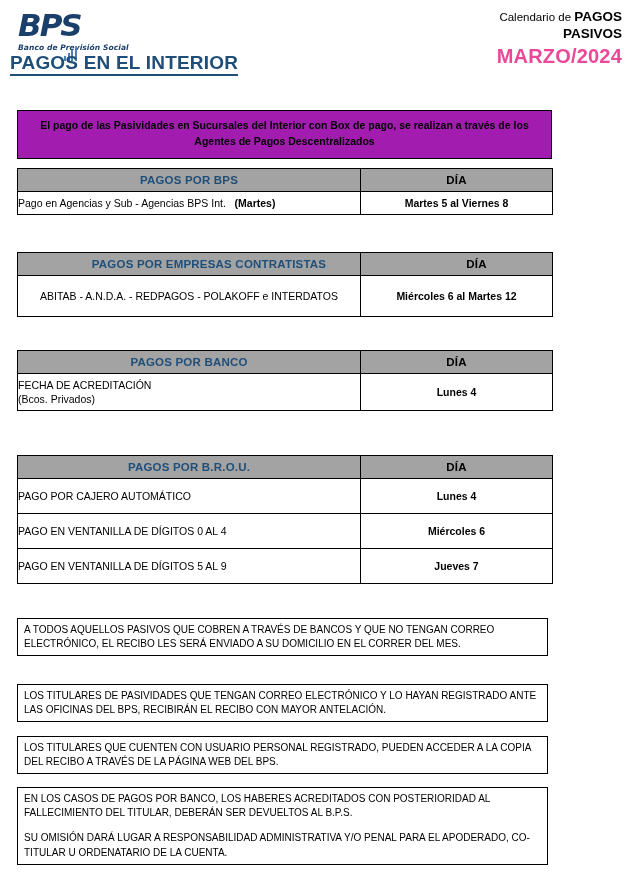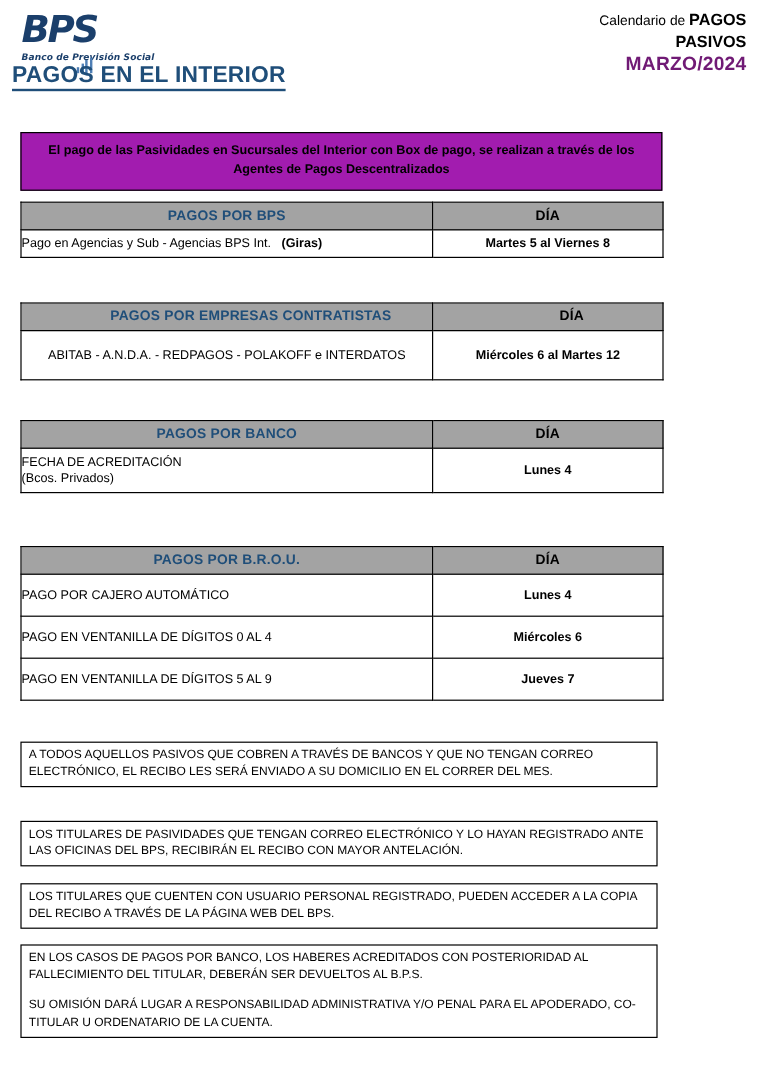--- a/index.html
+++ b/index.html
@@ -102,23 +102,23 @@
   .hr-line1 b {
     font-size: 13.5px;
     font-weight: bold;
   }
   .hr-line2 {
     font-size: 13.5px;
     font-weight: bold;
     color: #000;
   }
   .hr-line3 {
-    font-size: 16px;
-    font-weight: bold;
-    color: #701a75;
+    font-size: 20px;
+    font-weight: bold;
+    color: #ec4899;
     margin-top: 1px;
     letter-spacing: .2px;
   }
 
   
   .banner {
     position: absolute;
     left: 17px;
     top: 110px;
     width: 535px;
@@ -243,21 +243,21 @@
   <colgroup>
       <col class="col-main">
       <col class="col-day">
     </colgroup>
   <tbody>
     <tr class="hrow">
       <td class="th">PAGOS POR BPS</td>
       <td class="th day">DÍA</td>
     </tr>
     <tr class="drow">
-      <td class="cell-main"><span>Pago en Agencias y Sub - Agencias BPS Int.</span>&nbsp;&nbsp; <b>(Giras)</b></td>
+      <td class="cell-main"><span>Pago en Agencias y Sub - Agencias BPS Int.</span>&nbsp;&nbsp; <b>(Martes)</b></td>
       <td class="cell-day">Martes 5 al Viernes 8</td>
     </tr>
   </tbody>
 </table>
 
 <table class="tbl t2">
   <colgroup>
       <col class="col-main">
       <col class="col-day">
     </colgroup>

